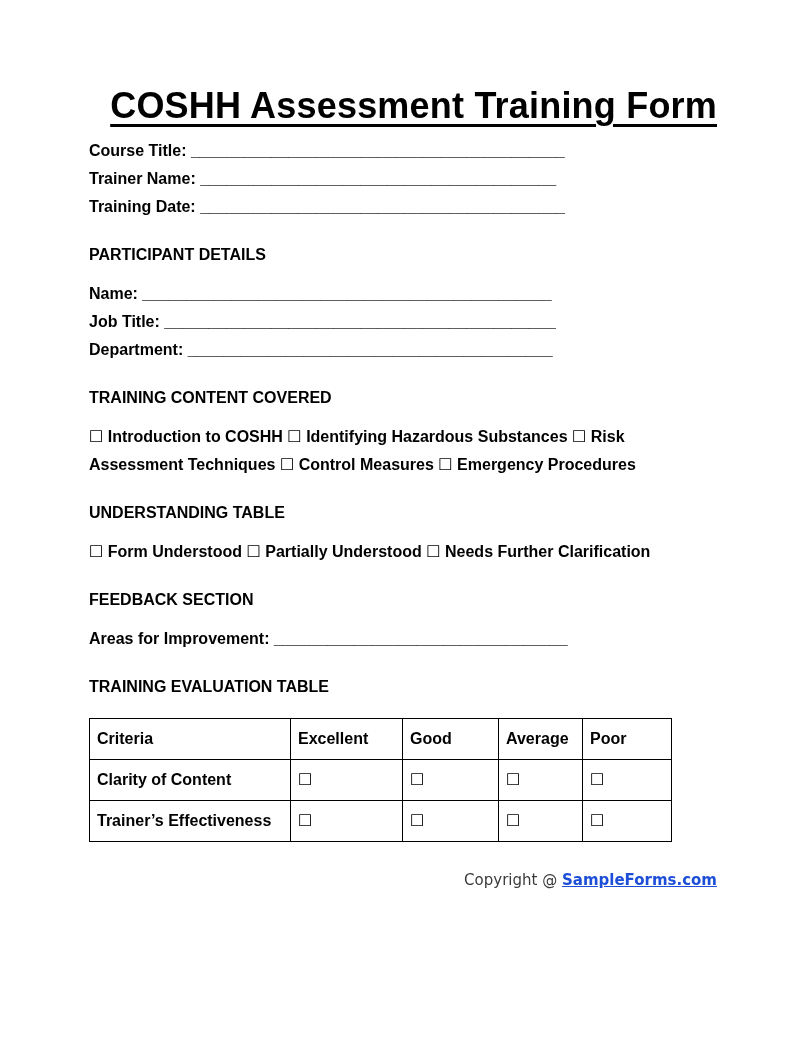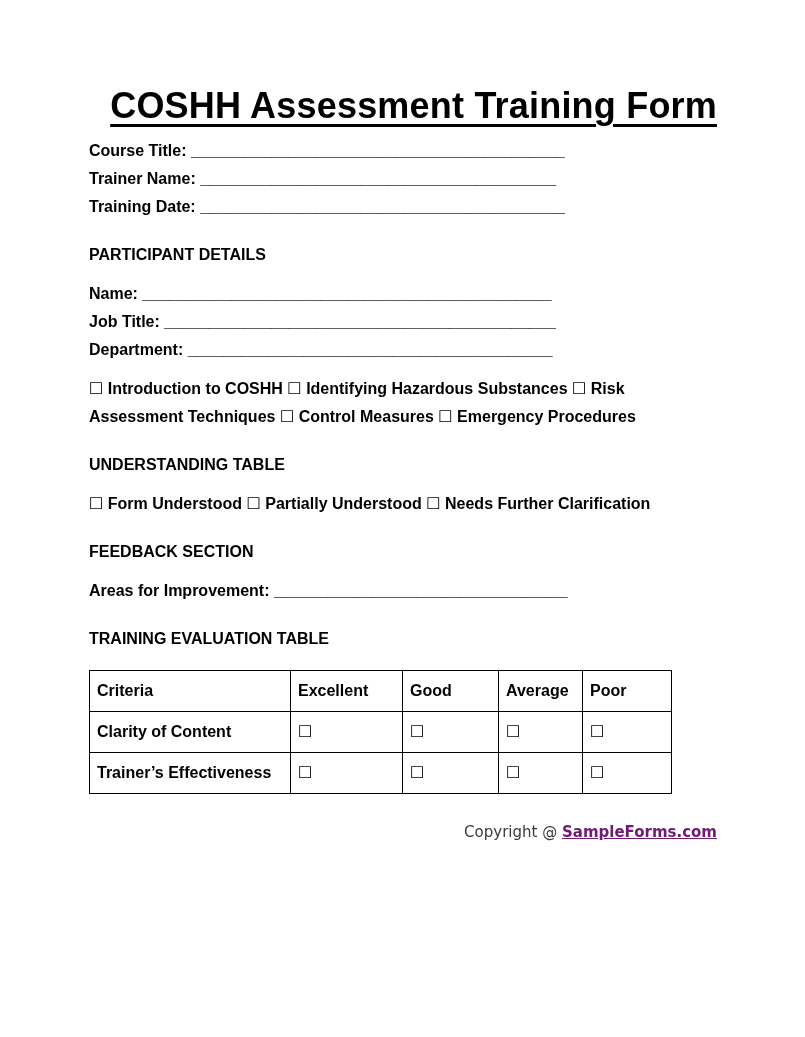--- a/index.html
+++ b/index.html
@@ -85,21 +85,21 @@
   .footer {
     margin: 26px 0 0 0;
     text-align: right;
     font-family: "DejaVu Sans", sans-serif;
     font-weight: normal;
     font-size: 15px;
     line-height: 24px;
     color: #3b3b3b;
   }
   .footer-link {
-    color: #701a75;
+    color: #1d4ed8;
     font-weight: bold;
     text-decoration: underline;
     cursor: pointer;
   }
 </style>
 </head>
 <body>
 
 <div class="page">
 
@@ -129,20 +129,21 @@
     <p class="field">
       <span>Job Title:</span>
       <span class="blank">____________________________________________</span>
     </p>
     <p class="field">
       <span>Department:</span>
       <span class="blank">_________________________________________</span>
     </p>
   </div>
 
+  <p class="heading">TRAINING CONTENT COVERED</p>
   <p class="cb-para">
     <span><span class="cb-glyph">☐</span> <span>Introduction to COSHH</span></span>
     <span><span class="cb-glyph">☐</span> <span>Identifying Hazardous Substances</span></span>
     <span><span class="cb-glyph">☐</span> <span>Risk Assessment Techniques</span></span>
     <span><span class="cb-glyph">☐</span> <span>Control Measures</span></span>
     <span><span class="cb-glyph">☐</span> <span>Emergency Procedures</span></span>
   </p>
 
   <p class="heading">UNDERSTANDING TABLE</p>
   <p class="cb-para">

